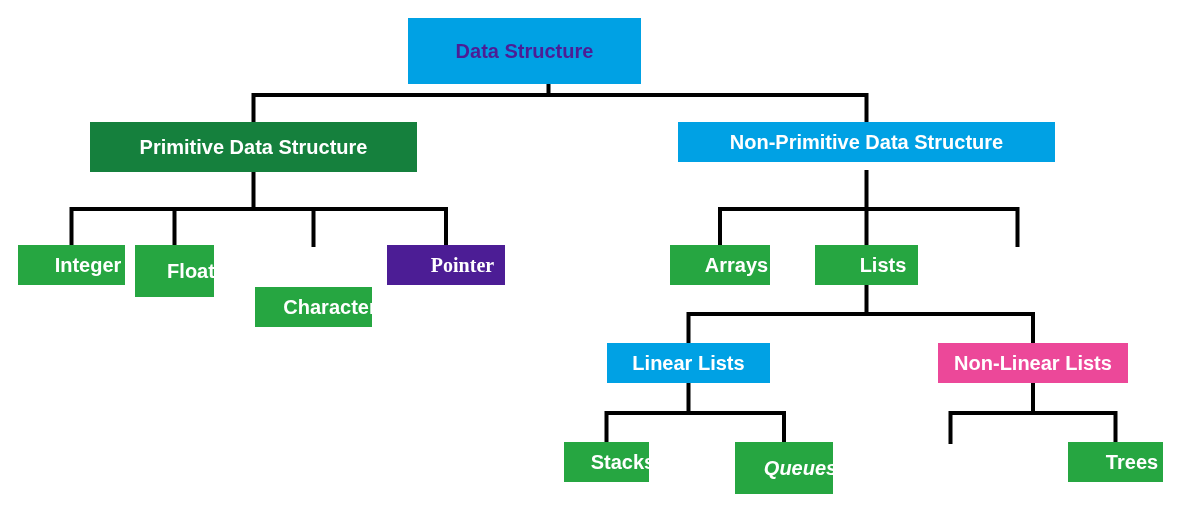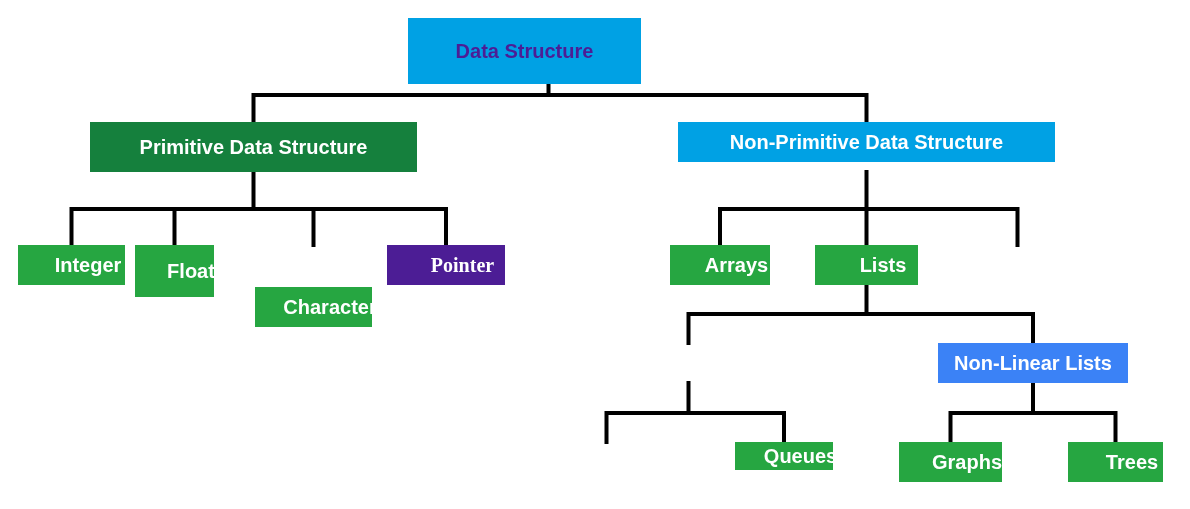--- a/index.html
+++ b/index.html
@@ -56,17 +56,18 @@
     </svg>
 <div class="node category" style="left: 408px; top: 18px; width: 233px; height: 66px; background: rgb(0, 161, 228); color: #4c1d95;">Data Structure</div>
     <div class="node category" style="left: 90px; top: 122px; width: 327px; height: 50px; background: #15803d; color: rgb(255, 255, 255);">Primitive Data Structure</div>
     <div class="node category" style="left: 678px; top: 122px; width: 377px; height: 40px; background: rgb(0, 161, 228); color: rgb(255, 255, 255);">Non-Primitive Data Structure</div>
     <div class="node leaf" style="left: 18px; top: 245px; width: 107px; height: 40px; background: rgb(38, 166, 65); color: rgb(255, 255, 255);">Integer</div>
     <div class="node leaf" style="left: 135px; top: 245px; width: 79px; height: 52px; background: rgb(38, 166, 65); color: rgb(255, 255, 255);">Float</div>
     <div class="node leaf" style="left: 255px; top: 245px; width: 117px; height: 40px; background: rgb(38, 166, 65); color: rgb(255, 255, 255); margin-top: 42px;">Character</div>
     <div class="node leaf" style="left: 387px; top: 245px; width: 118px; height: 40px; background: #4c1d95; color: rgb(255, 255, 255); font-family: Liberation Serif, serif;">Pointer</div>
     <div class="node leaf" style="left: 670px; top: 245px; width: 100px; height: 40px; background: rgb(38, 166, 65); color: rgb(255, 255, 255);">Arrays</div>
     <div class="node leaf" style="left: 815px; top: 245px; width: 103px; height: 40px; background: rgb(38, 166, 65); color: rgb(255, 255, 255);">Lists</div>
-    <div class="node category" style="left: 938px; top: 343px; width: 190px; height: 40px; background: #3b82f6; color: rgb(255, 255, 255);">Non-Linear Lists</div>
-    <div class="node leaf" style="left: 735px; top: 442px; width: 98px; height: 28px; background: rgb(38, 166, 65); color: rgb(255, 255, 255);">Queues</div>
-    <div class="node leaf" style="left: 899px; top: 442px; width: 103px; height: 40px; background: rgb(38, 166, 65); color: rgb(255, 255, 255);">Graphs</div>
+    <div class="node category" style="left: 607px; top: 343px; width: 163px; height: 40px; background: rgb(0, 161, 228); color: rgb(255, 255, 255);">Linear Lists</div>
+    <div class="node category" style="left: 938px; top: 343px; width: 190px; height: 40px; background: #ec4899; color: rgb(255, 255, 255);">Non-Linear Lists</div>
+    <div class="node leaf" style="left: 564px; top: 442px; width: 85px; height: 40px; background: rgb(38, 166, 65); color: rgb(255, 255, 255);">Stacks</div>
+    <div class="node leaf" style="left: 735px; top: 442px; width: 98px; height: 52px; background: rgb(38, 166, 65); color: rgb(255, 255, 255); font-style: italic;">Queues</div>
     <div class="node leaf" style="left: 1068px; top: 442px; width: 95px; height: 40px; background: rgb(38, 166, 65); color: rgb(255, 255, 255);">Trees</div>
   </div>
 
 </body></html>

